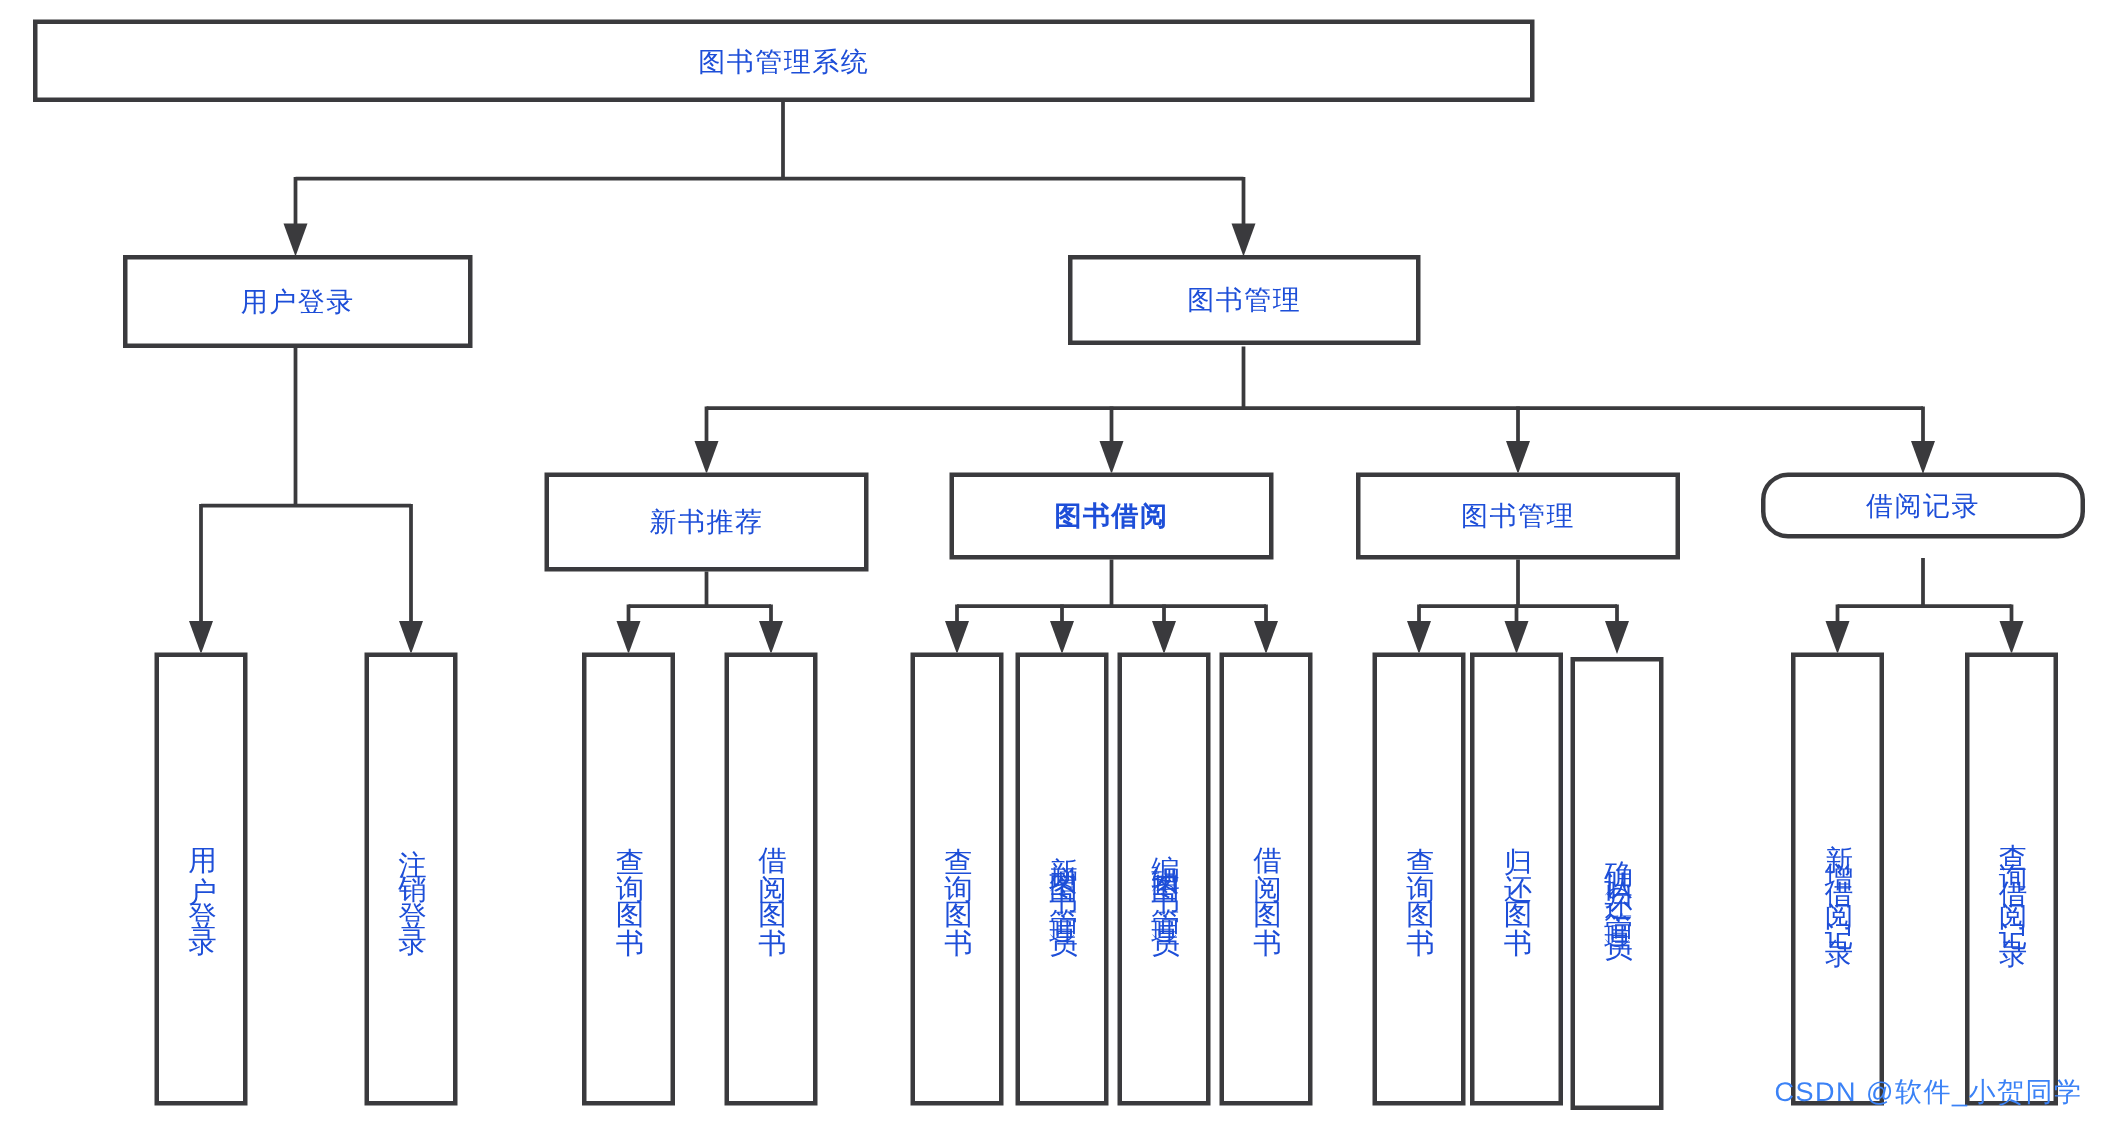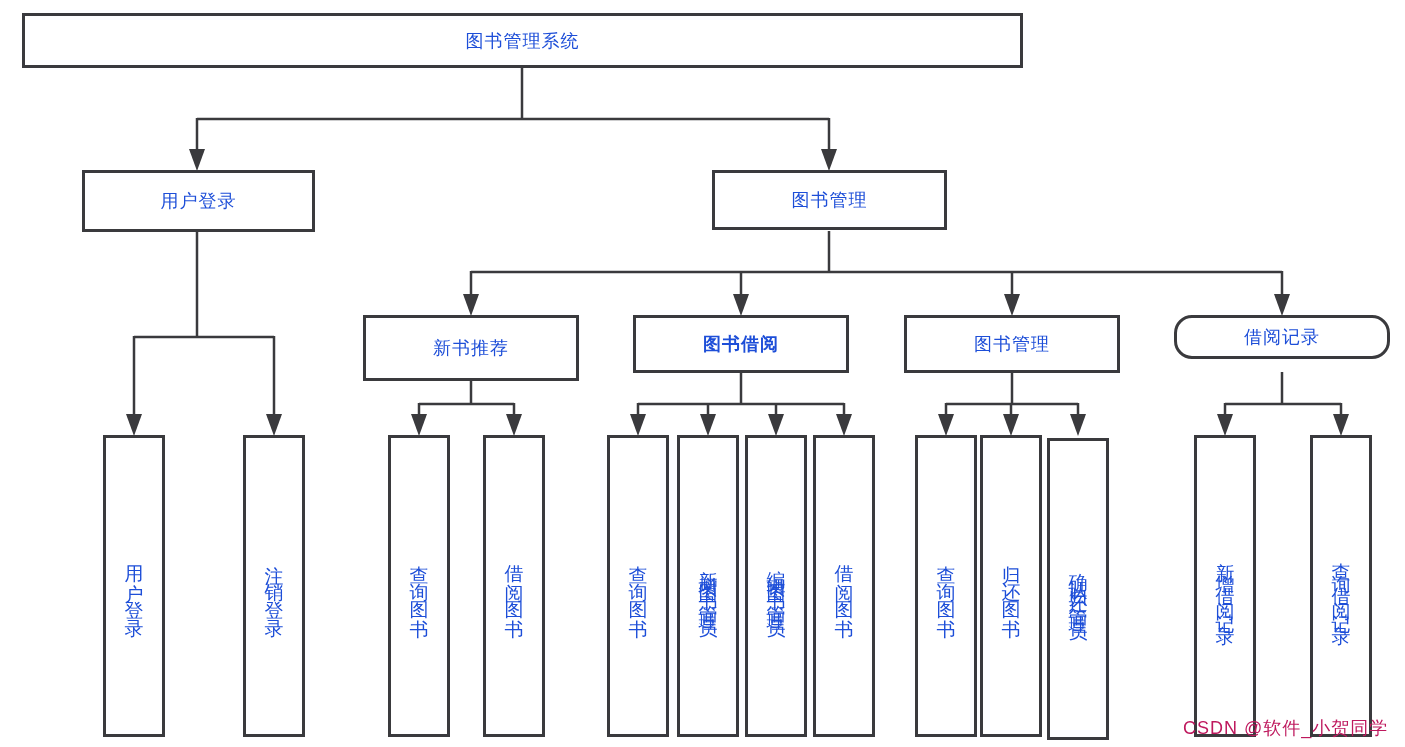--- a/index.html
+++ b/index.html
@@ -33,21 +33,21 @@
     font-size:19px;
   }
   .sp-wide   { letter-spacing:18px; }  
   .sp-mid    { letter-spacing:13px; }  
   .sp-narrow { letter-spacing:7px;  }  
   .watermark {
     position:absolute;
     left:1183px; top:716px;
     z-index:3;
     font-size:18px;
-    color:#be185d;
+    color:#3b82f6;
     letter-spacing:1px;
     white-space:nowrap;
   }
 </style>
 </head>
 <body>
 
 <div class="canvas">
 
   <svg class="connectors" width="1405" height="747" viewBox="0 0 1405 747" aria-hidden="true">

